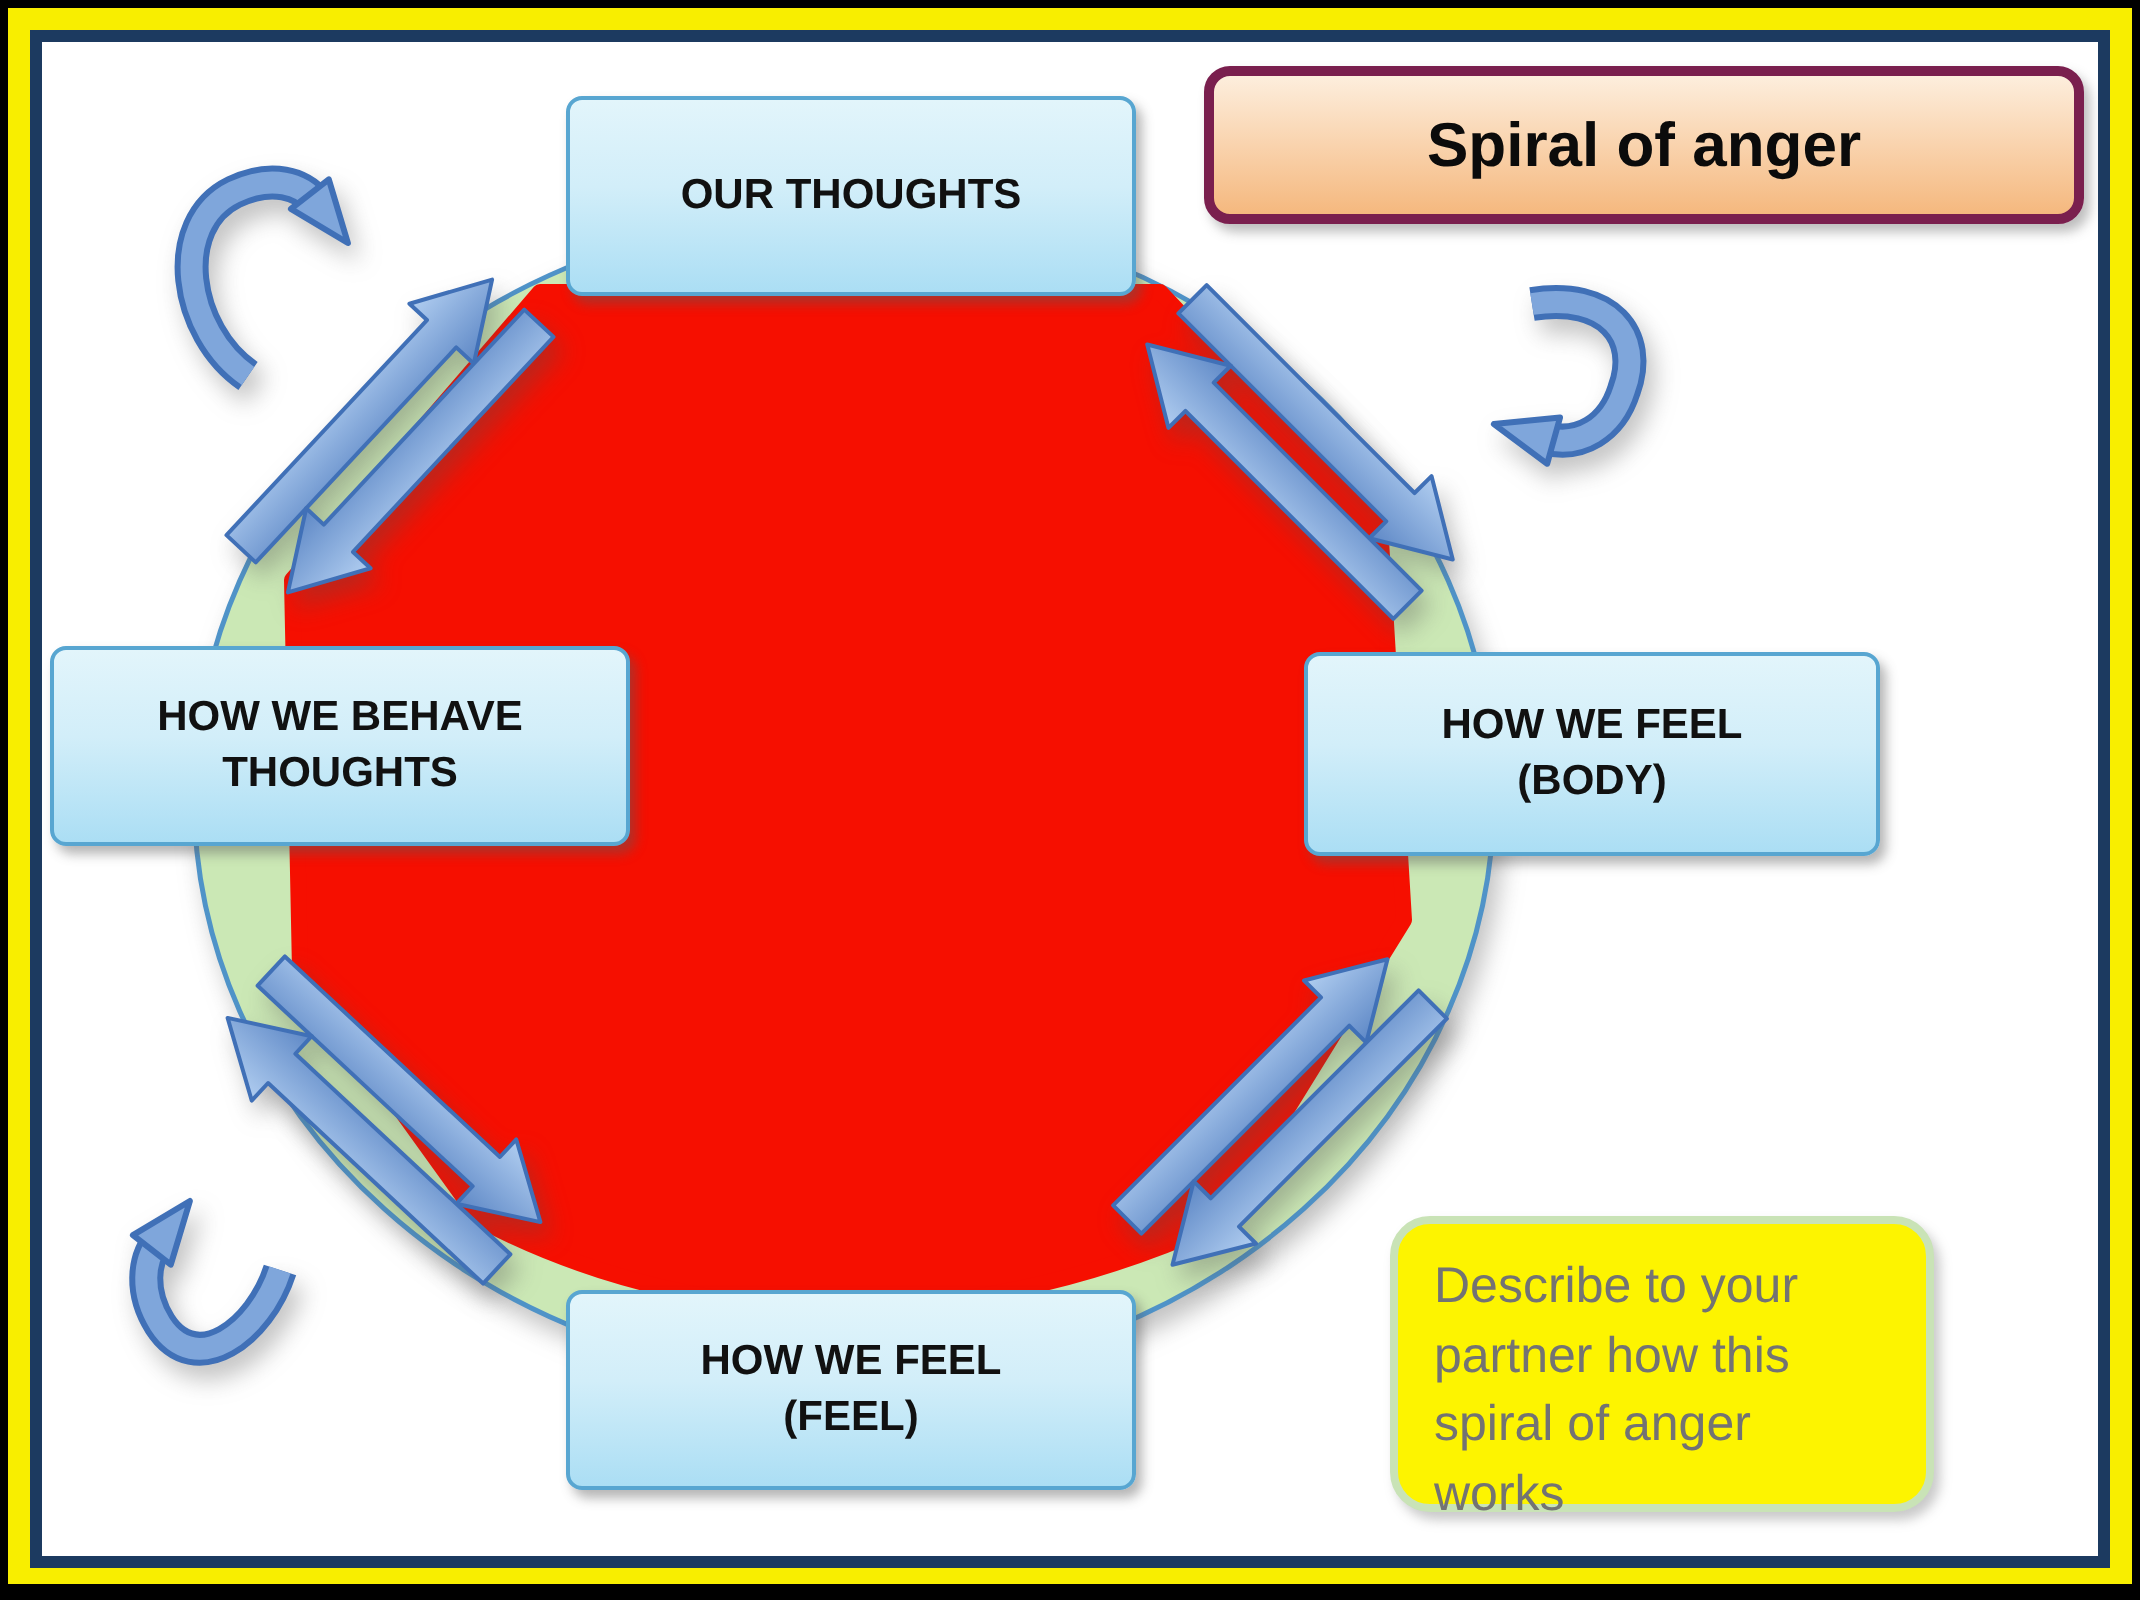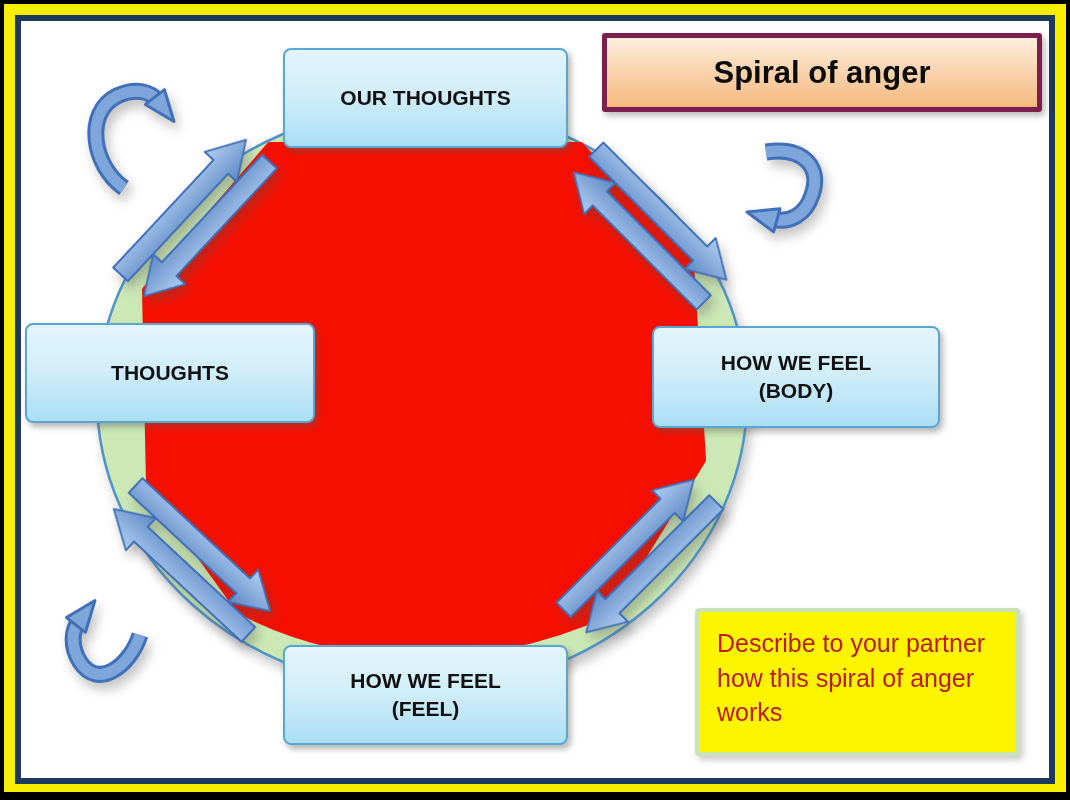--- a/index.html
+++ b/index.html
@@ -51,34 +51,34 @@
     display:flex;flex-direction:column;align-items:center;justify-content:center;
     text-align:center;
     font-weight:bold;font-size:21px;color:#111;
     line-height:1.35;
   }
   .node-line{display:block;}
   .node-line:empty{display:none;}
   .title-box{
     position:absolute;left:581px;top:12px;width:440px;height:79px;
     border:5px solid var(--c-title-border);
-    border-radius:3px;
+    border-radius:13px;
     background:linear-gradient(to bottom, var(--c-title-top) 0%, var(--c-title-bottom) 100%);
     box-shadow:3px 4px 6px rgba(90,90,90,.4);
     display:flex;align-items:center;justify-content:center;
     font-weight:bold;font-size:31px;color:#0b0b0b;
   }
   .note-box{
-    position:absolute;left:674px;top:587px;width:325px;height:148px;
+    position:absolute;left:674px;top:587px;width:272px;height:148px;
     border:4px solid var(--c-note-border);
-    border-radius:4px;
+    border-radius:20px;
     background:var(--c-note-bg);
     box-shadow:3px 4px 6px rgba(120,120,120,.4);
     padding:14px 18px;
-    font-size:25px;color:#b91c1c;line-height:1.38;
+    font-size:25px;color:#737373;line-height:1.38;
   }
   .node-thoughts{left:262px;top:27px;width:285px;height:100px;}
   .node-mood{left:631px;top:305px;width:288px;height:102px;}
   .node-behave{left:4px;top:302px;width:290px;height:100px;}
   .node-body{left:262px;top:624px;width:285px;height:100px;}
   .darrow{fill:url(#arrowGrad);stroke:var(--c-arrow-border);stroke-width:2;stroke-linejoin:round;}
   .curve-dark{fill:none;stroke:var(--c-arrow-border);stroke-width:17;stroke-linecap:butt;}
   .curve-light{fill:none;stroke:#7fa6db;stroke-width:11;stroke-linecap:butt;}
   .shadowed{filter:drop-shadow(4px 7px 6px rgba(80,80,80,.35));}
 </style>
@@ -134,20 +134,21 @@
 
       <div class="node-box node-thoughts">
         <span class="node-line">OUR THOUGHTS</span>
 
       </div>
       <div class="node-box node-mood">
         <span class="node-line">HOW WE FEEL</span>
         <span class="node-line">(BODY)</span>
       </div>
       <div class="node-box node-behave">
+        <span class="node-line">HOW WE BEHAVE</span>
         <span class="node-line">THOUGHTS</span>
       </div>
       <div class="node-box node-body">
         <span class="node-line">HOW WE FEEL</span>
         <span class="node-line">(FEEL)</span>
       </div>
 
       <div class="title-box">
         <span>Spiral of anger</span>
       </div>

